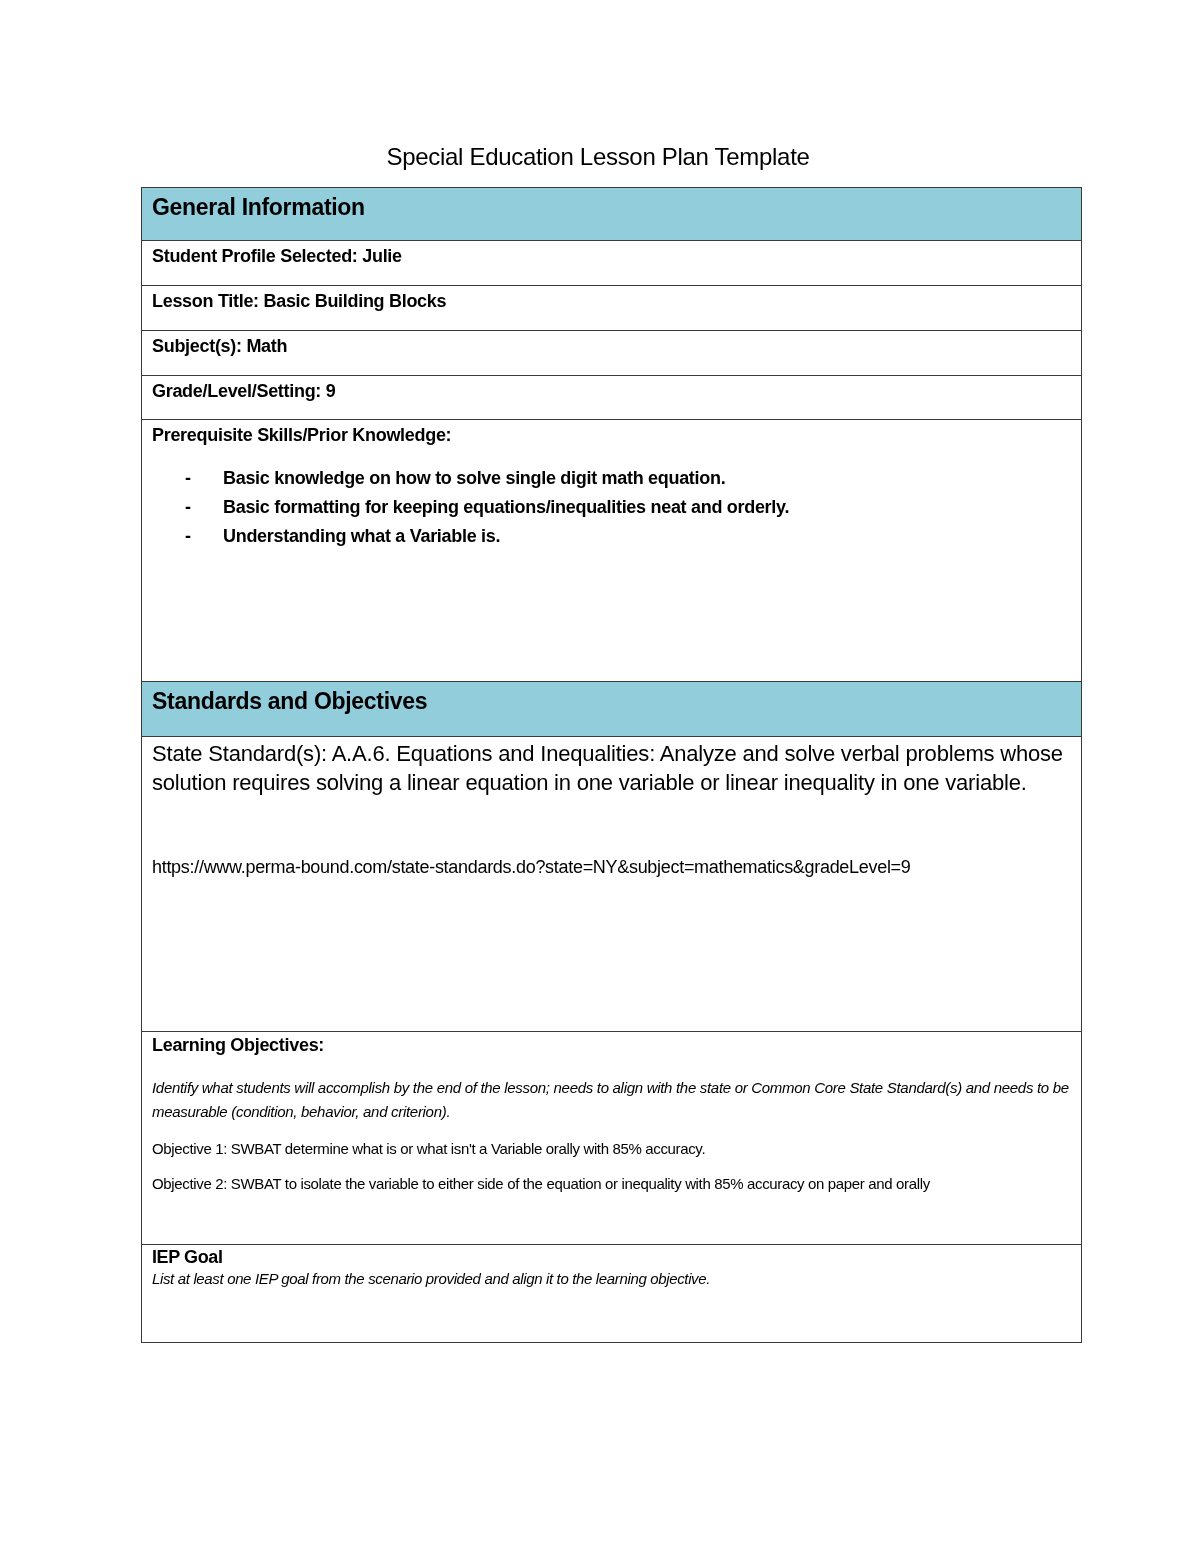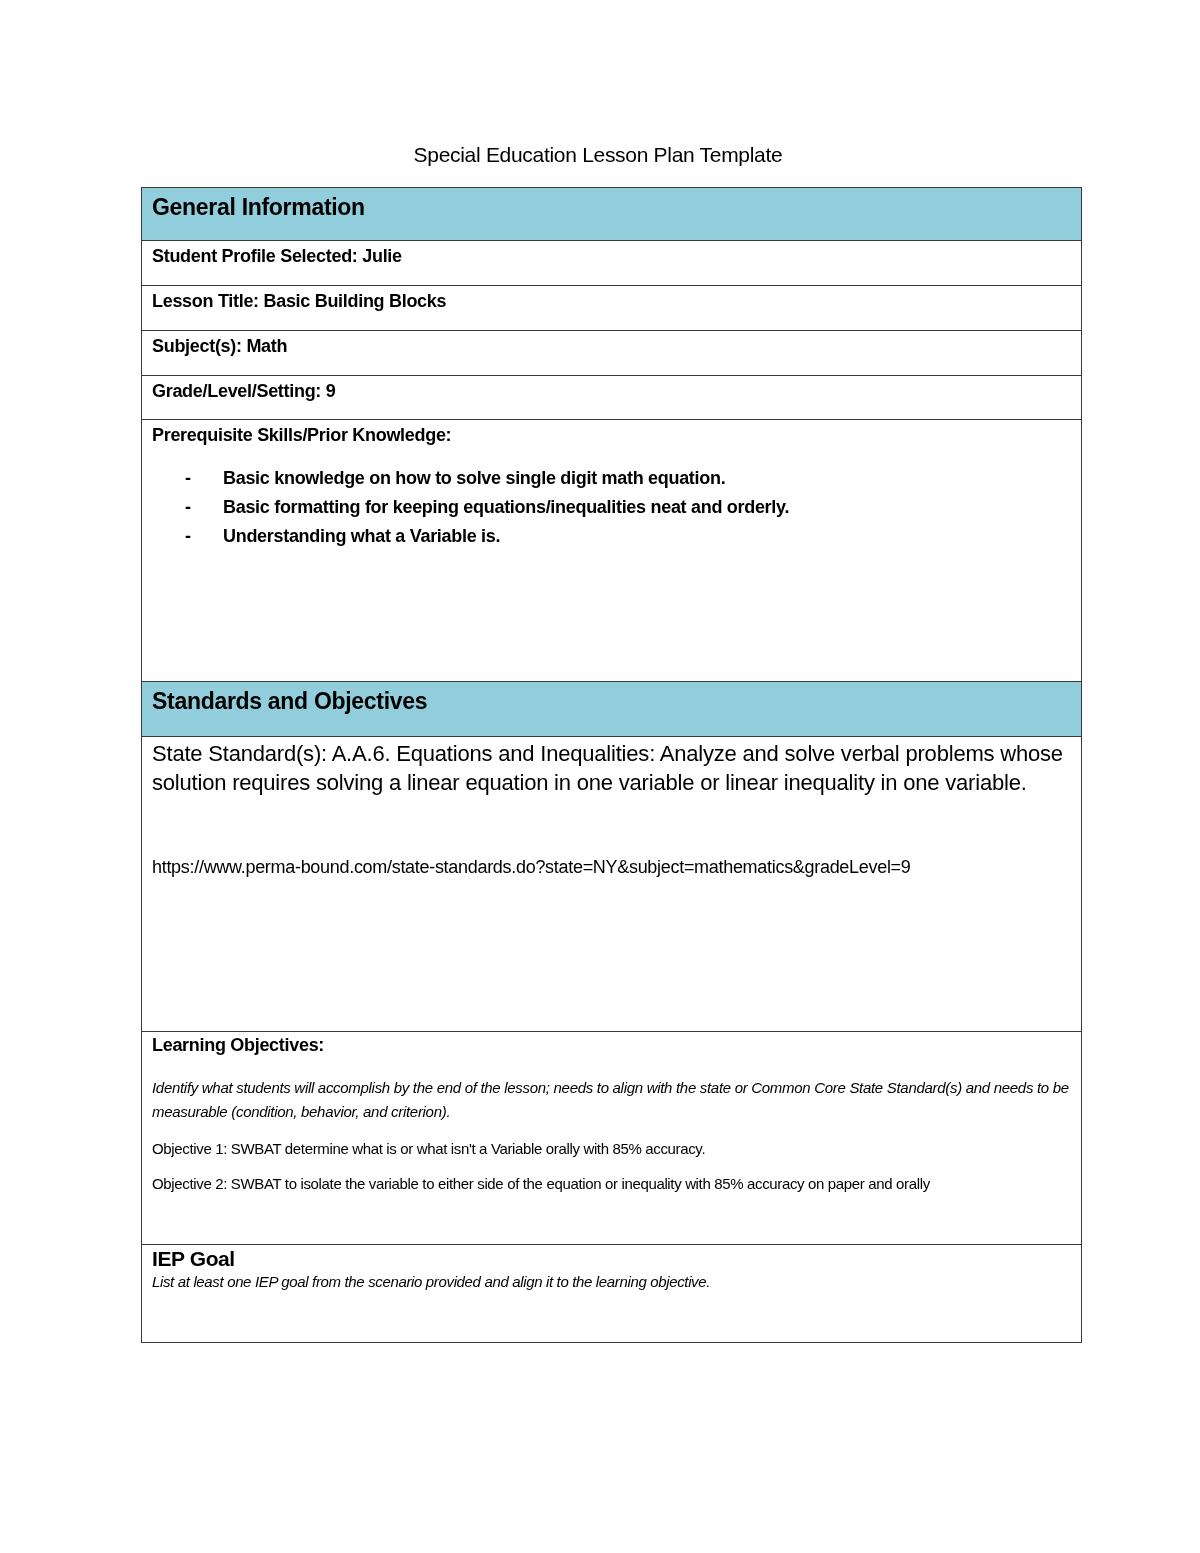--- a/index.html
+++ b/index.html
@@ -13,21 +13,21 @@
     position: relative;
     font-family: "Liberation Sans", "DejaVu Sans", sans-serif;
     color: #000;
   }
   .doc-title {
     position: absolute;
     top: 143px;
     left: 0;
     width: 1196px;
     text-align: center;
-    font-size: 21px;
+    font-size: 24px;
     font-weight: normal;
     letter-spacing: -0.3px;
   }
   .plan-table {
     position: absolute;
     top: 187px;
     left: 141px;
     width: 940px;
     border-collapse: collapse;
     table-layout: fixed;
@@ -90,21 +90,21 @@
     font-style: italic;
     line-height: 24px;
     letter-spacing: -0.3px;
   }
   .obj-item {
     font-size: 15px;
     letter-spacing: -0.35px;
     margin-top: 16px;
   }
   .iep-goal-title {
-    font-size: 21px;
+    font-size: 18px;
     font-weight: bold;
     letter-spacing: -0.4px;
   }
   .iep-goal-instruction {
     font-size: 15px;
     font-style: italic;
     letter-spacing: -0.35px;
     margin-top: 2px;
   }
 </style>

